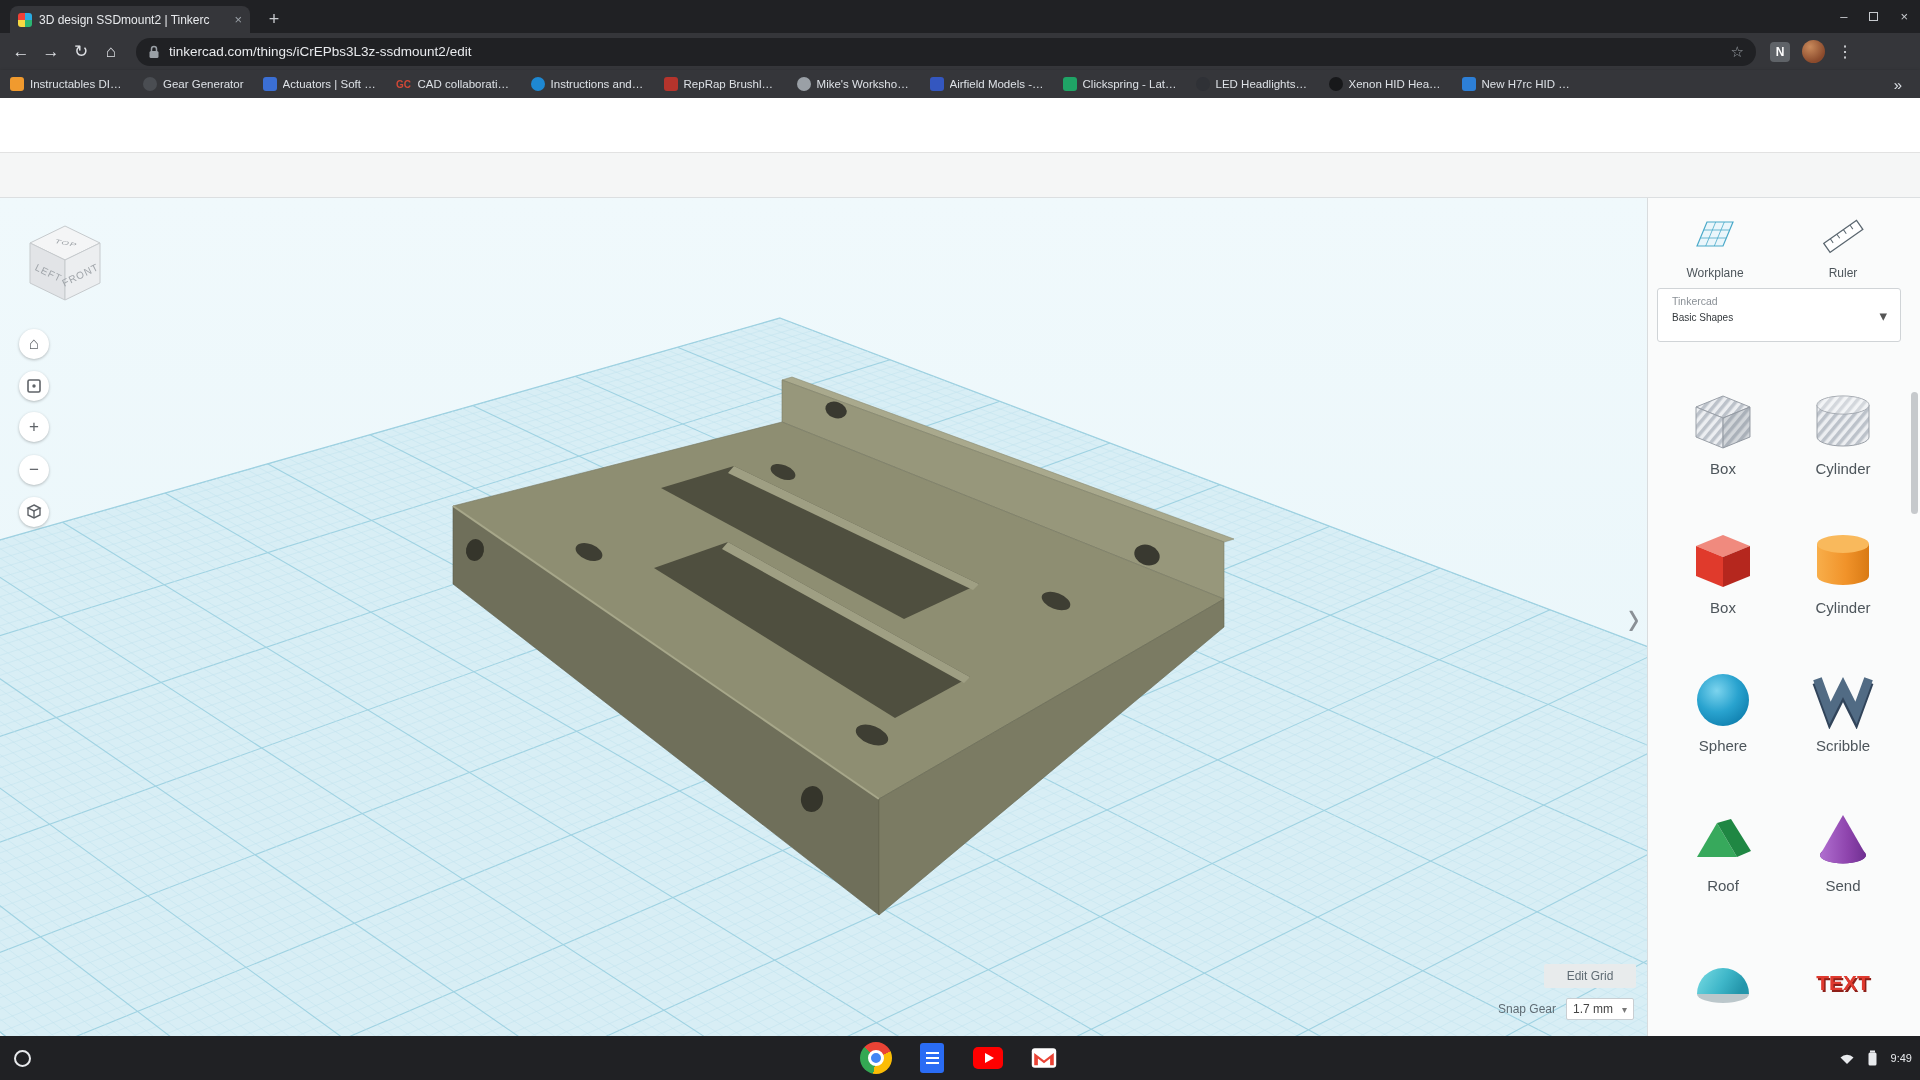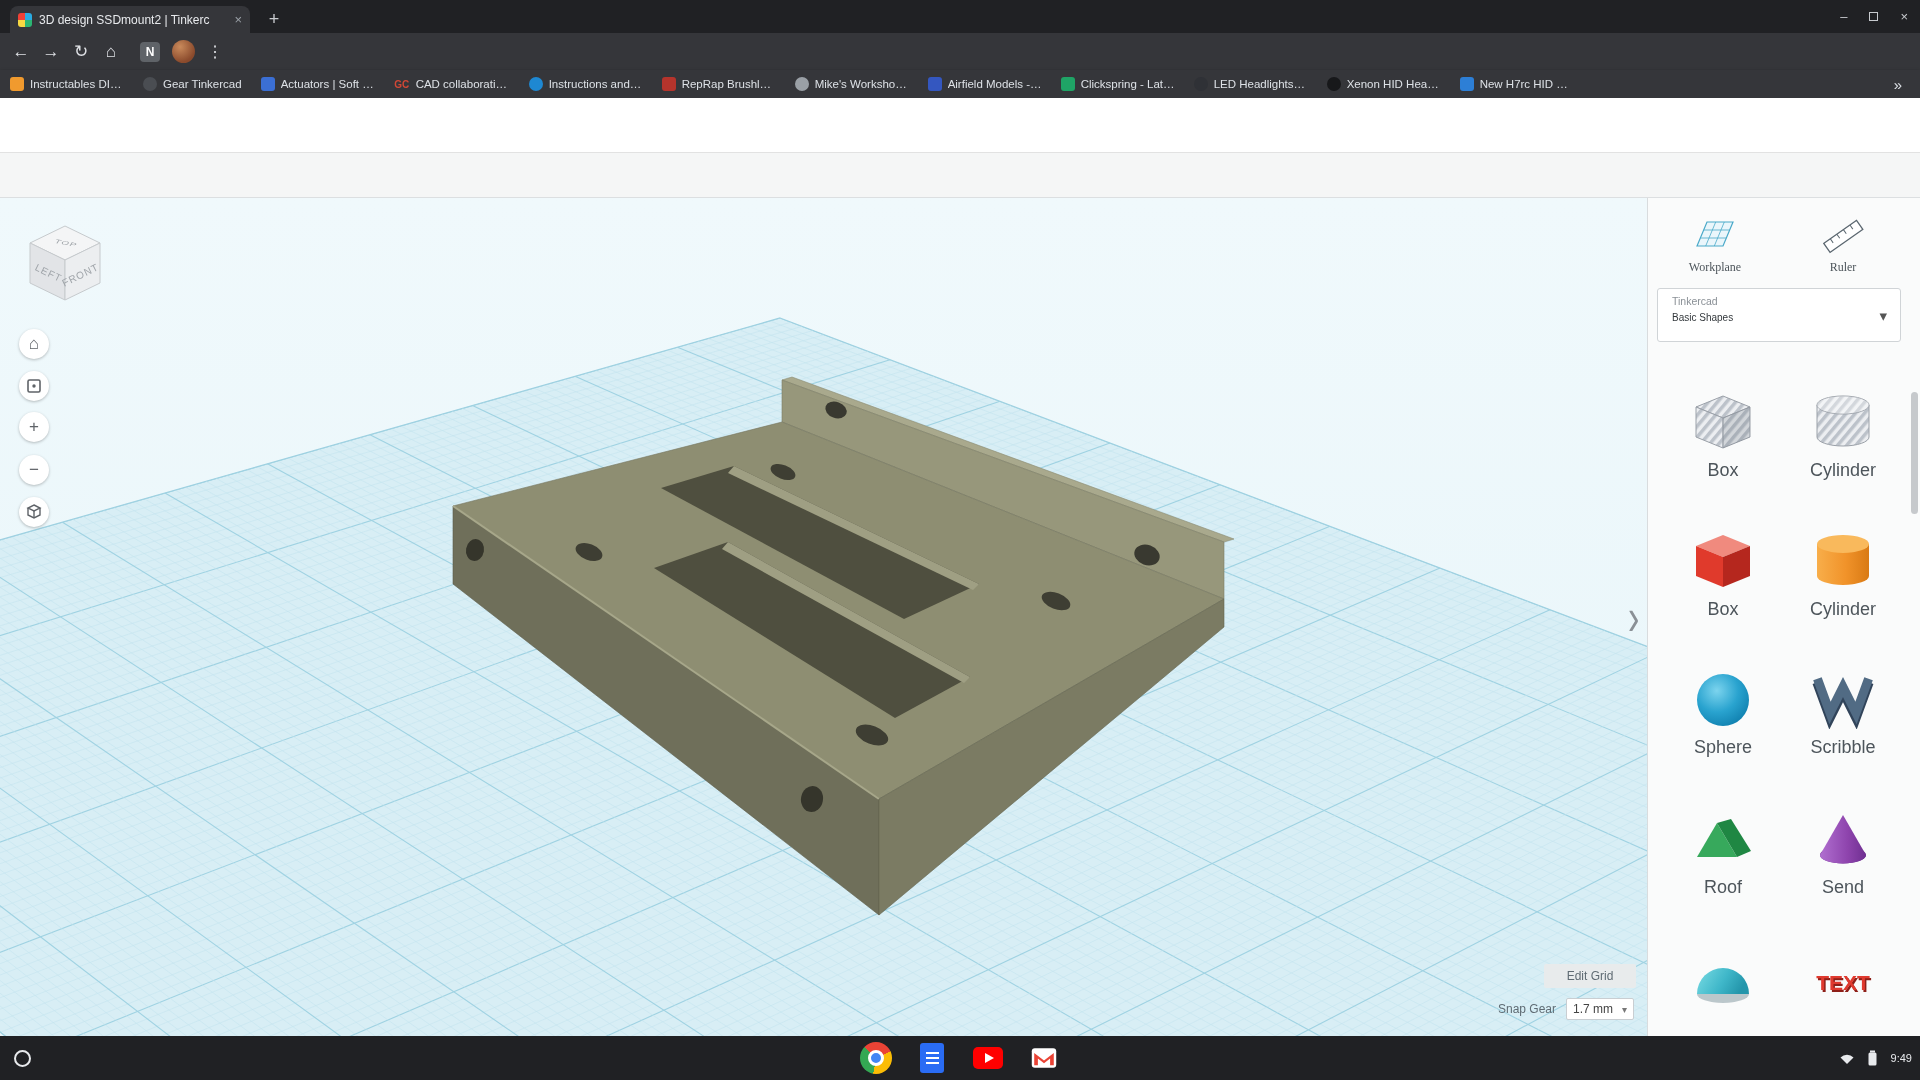--- a/index.html
+++ b/index.html
@@ -75,28 +75,28 @@
   .editgrid{position:absolute;left:1544px;top:766px;width:92px;height:24px;background:#e8ebec;border:none;
         border-radius:2px;font-size:12px;color:#5f6b73;}
   .snaplabel{position:absolute;left:1480px;top:804px;width:76px;text-align:right;font-size:12px;color:#5f6b73;}
   .snapval{position:absolute;left:1566px;top:800px;width:68px;height:22px;background:#fff;border:1px solid #c9ced2;
         border-radius:2px;font-size:12px;color:#444;display:flex;align-items:center;justify-content:space-between;padding:0 6px;}
   .snapval .caret{font-size:10px;color:#777;}
 
   
   .panel{left:1647px;top:198px;width:273px;height:838px;background:#fafbfb;border-left:1px solid #d9dcde;overflow:hidden;}
   .ptile{position:absolute;width:100px;text-align:center;}
-  .ptile .plabel{font-size:12px;color:#4d555b;margin-top:6px;font-family:Liberation Serif, serif;}
+  .ptile .plabel{font-size:12px;color:#4d555b;margin-top:12px;}
   .dropdown{position:absolute;left:9px;top:90px;width:244px;height:54px;background:#fff;border:1px solid #d0d4d7;border-radius:3px;}
   .dd-kicker{position:absolute;left:14px;top:6px;font-size:10.5px;color:#8a9096;}
   .dd-value{position:absolute;left:14px;top:23px;font-size:10px;color:#33383c;}
   .dd-caret{position:absolute;right:13px;top:18px;font-size:15px;color:#555;}
   .tile{position:absolute;width:100px;text-align:center;}
   .shape-svg{width:72px;height:60px;display:block;margin:0 auto;}
-  .tile-label{font-size:18px;color:#4d555b;margin-top:8px;}
+  .tile-label{font-size:15px;color:#4d555b;margin-top:8px;}
   .panel-scroll{position:absolute;right:2px;top:194px;width:7px;height:122px;background:#c6c9cc;border-radius:4px;}
 
   
   .shelf{left:0;top:1036px;width:1920px;height:44px;background:#202124;}
   .launcher{position:absolute;left:14px;top:1050px;width:17px;height:17px;border:2px solid #e8eaed;border-radius:50%;}
   .shelf-ico{position:absolute;top:1042px;width:32px;height:32px;display:flex;align-items:center;justify-content:center;}
   .chrome-ico{width:32px;height:32px;border-radius:50%;position:relative;
         background:conic-gradient(from -45deg,#ea4335 0 110deg,#fbbc05 110deg 235deg,#34a853 235deg 360deg);}
   .chrome-ico::after{content:"";position:absolute;inset:8px;background:#4285f4;border:3px solid #fff;border-radius:50%;}
   .docs-ico{width:24px;height:30px;background:#2a6cf4;border-radius:3px;display:flex;flex-direction:column;gap:3px;
@@ -152,33 +152,41 @@
       <span class="box-ico"></span>
       <span>×</span>
     </div>
   </div>
 
   <div class="navbar abs">
     <span class="nav-ico" style="margin-left:6px">←</span>
     <span class="nav-ico">→</span>
     <span class="nav-ico">↻</span>
     <span class="nav-ico">⌂</span>
+    <div class="urlpill">
+      <svg width="12" height="14" viewBox="0 0 12 14">
+        <rect x="1.5" y="6" width="9" height="7" rx="1.5" fill="#9aa0a6"></rect>
+        <path d="M3.5,6 v-2 a2.5,2.5 0 0 1 5,0 v2" stroke="#9aa0a6" stroke-width="1.5" fill="none"></path>
+      </svg>
+      <span class="url-text">tinkercad.com/things/iCrEPbs3L3z-ssdmount2/edit</span>
+      <span class="url-star">☆</span>
+    </div>
     <span class="nchip">N</span>
     <span class="navatar"></span>
     <span class="navmenu">⋮</span>
   </div>
 
   <div class="bmbar abs">
     <div class="bm">
         <span class="bmf" style="background:#f09a2e"></span>
         <span class="bm-label">Instructables DIY H...</span>
       </div>
     <div class="bm">
         <span class="bmf bmf-round" style="background:#4a4d52"></span>
-        <span class="bm-label">Gear Tinkercad</span>
+        <span class="bm-label">Gear Generator</span>
       </div>
     <div class="bm">
         <span class="bmf" style="background:#3b6fd4"></span>
         <span class="bm-label">Actuators | Soft Ro...</span>
       </div>
     <div class="bm">
         <span class="bmf-text">GC</span>
         <span class="bm-label">CAD collaboration...</span>
       </div>
     <div class="bm">

